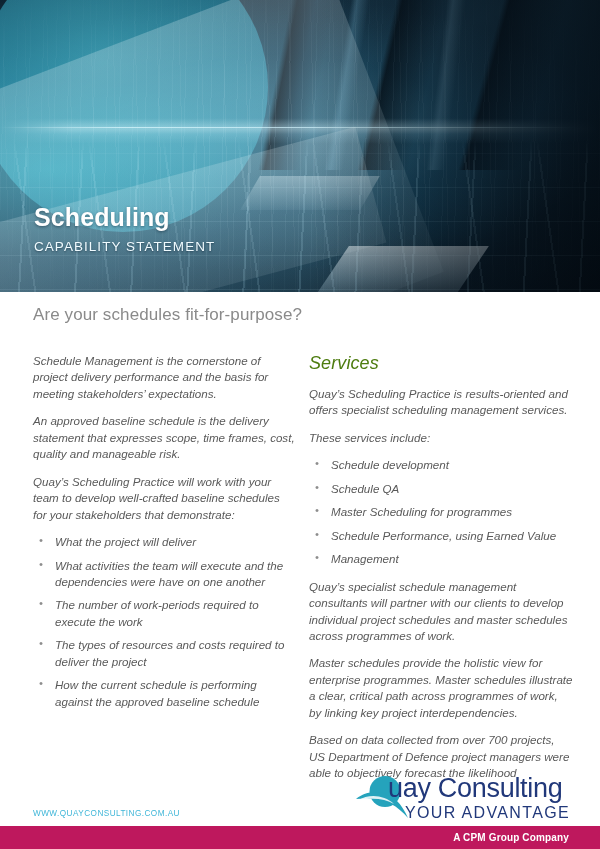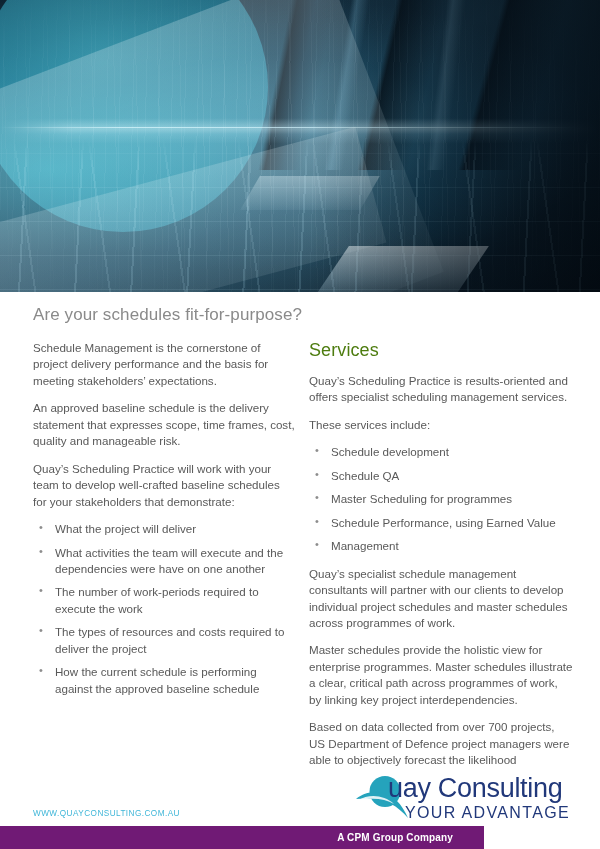--- a/index.html
+++ b/index.html
@@ -140,21 +140,21 @@
   
   .content {
     position:absolute; left:0; top:292px; width:600px; height:490px;
     padding:0;
   }
   .section-question {
     position:absolute; left:33px; top:13px;
     font-size:17px; color:#8a8a8a; font-weight:normal; letter-spacing:.1px;
   }
   .cols { position:absolute; left:0; top:48px; width:600px; }
-  .col { position:absolute; top:0; }
+  .col { position:absolute; top:13px;font-style:italic; }
   .col-left  { left:33px; width:263px; }
   .col-right { left:309px; width:264px; }
 
   .col-title {
     color:#4d7c0f; font-size:18px; font-weight:normal;
     margin-bottom:12px; letter-spacing:.1px;
   }
   .col-right .stack { margin-top:0; }
 
   p.body {
@@ -182,22 +182,22 @@
   .logo-mark { position:absolute; left:0; top:4px; width:56px; height:46px; }
   .logo-word {
     position:absolute; left:33px; top:3px;
     font-size:27px; color:#21387a; letter-spacing:-.3px; white-space:nowrap;
   }
   .logo-tag {
     position:absolute; right:0; top:34px;
     font-size:16px; color:#21387a; letter-spacing:1.35px; white-space:nowrap;
   }
   .footer-bar {
-    position:absolute; left:0; bottom:0; width:484px; height:23px;
-    background:#701a75;
+    position:absolute; left:0; bottom:0; width:600px; height:23px;
+    background:#be185d;
   }
   .footer-bar span {
     position:absolute; right:31px; top:0; line-height:23px;
     color:#ffffff; font-size:10px; font-weight:bold; letter-spacing:.15px;
   }
 </style>
 </head>
 <body>
 
 <div class="hero">
@@ -207,20 +207,24 @@
   <div class="hero-layer hero-horizon"></div>
   <div class="hero-layer hero-hline"></div>
   <div class="hero-layer hero-floor"></div>
   <div class="hero-circle"></div>
   <div class="hero-sweep"></div>
   <div class="hero-sweep2"></div>
   <div class="hero-plate2"></div>
   <div class="hero-plate"></div>
   <div class="hero-layer hero-vignette"></div>
 
+  <div class="hero-text">
+    <div class="hero-title">Scheduling</div>
+    <div class="hero-sub">CAPABILITY STATEMENT</div>
+  </div>
 </div>
 
 <div class="content">
 
   <div class="section-question">Are your schedules fit-for-purpose?</div>
 
   <div class="cols">
 
     <div class="col col-left">
       <div>

